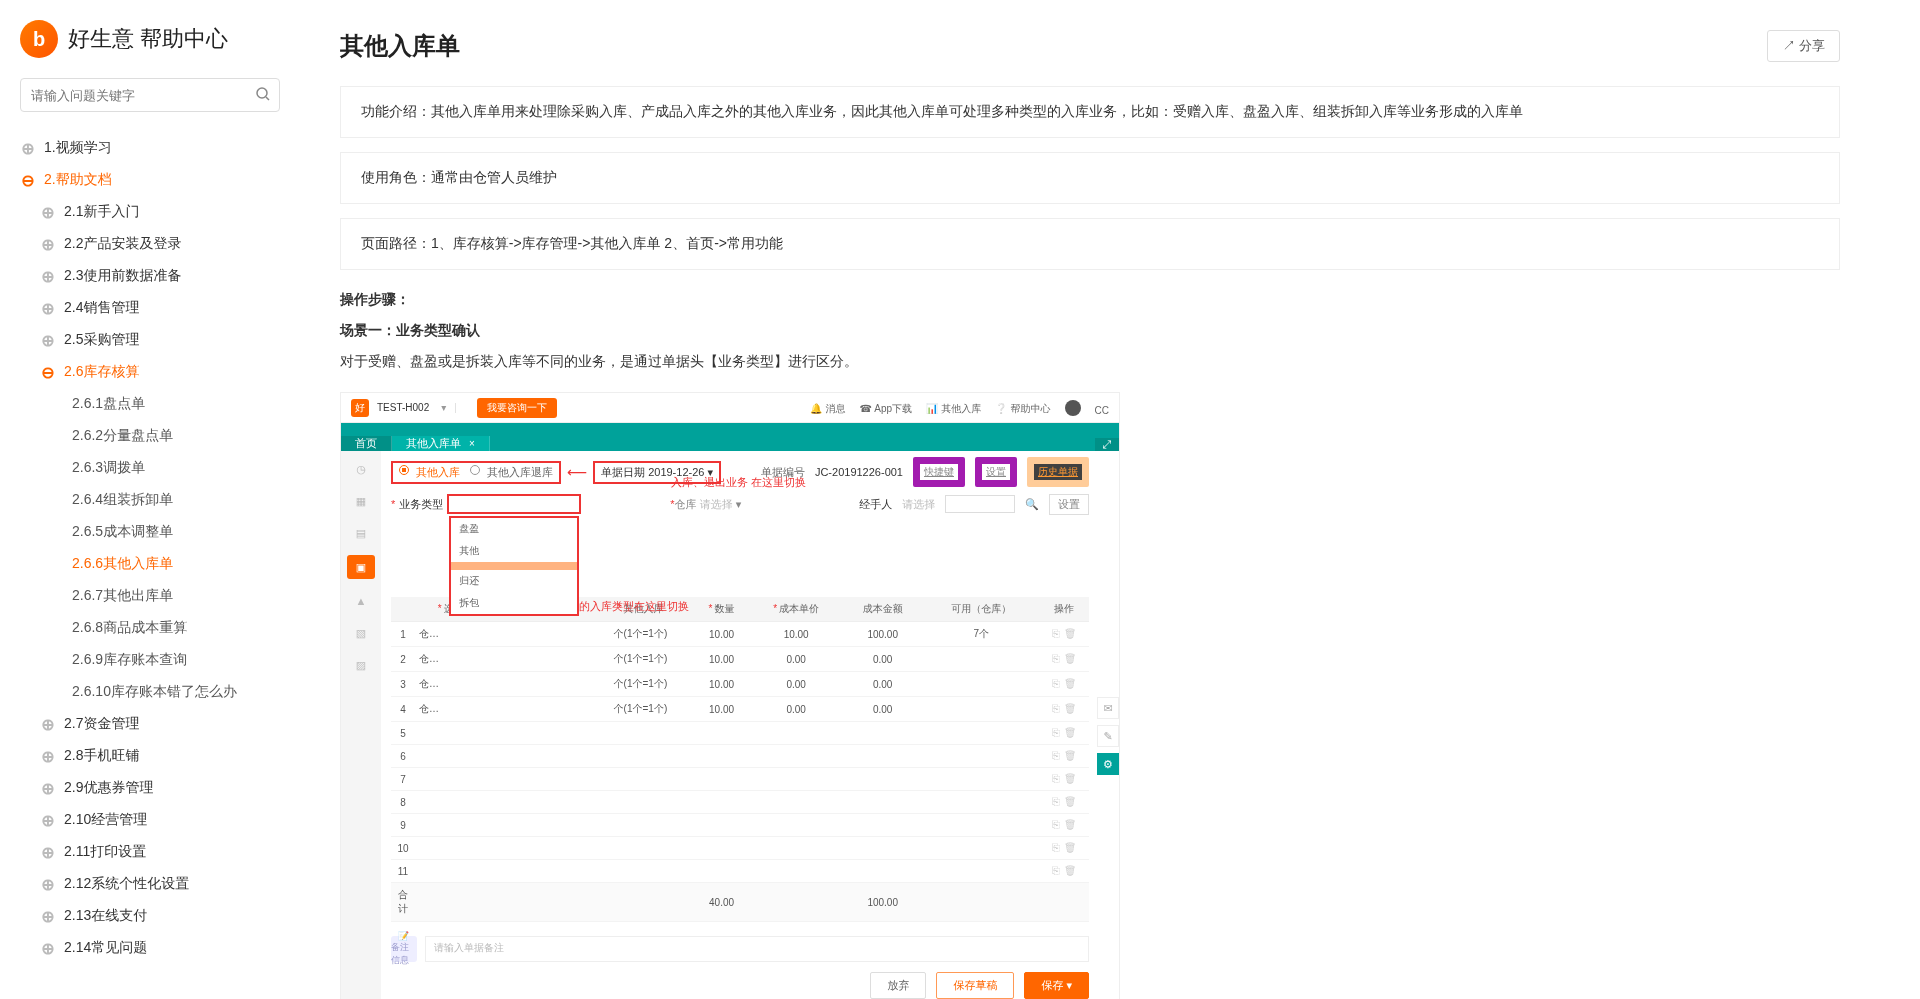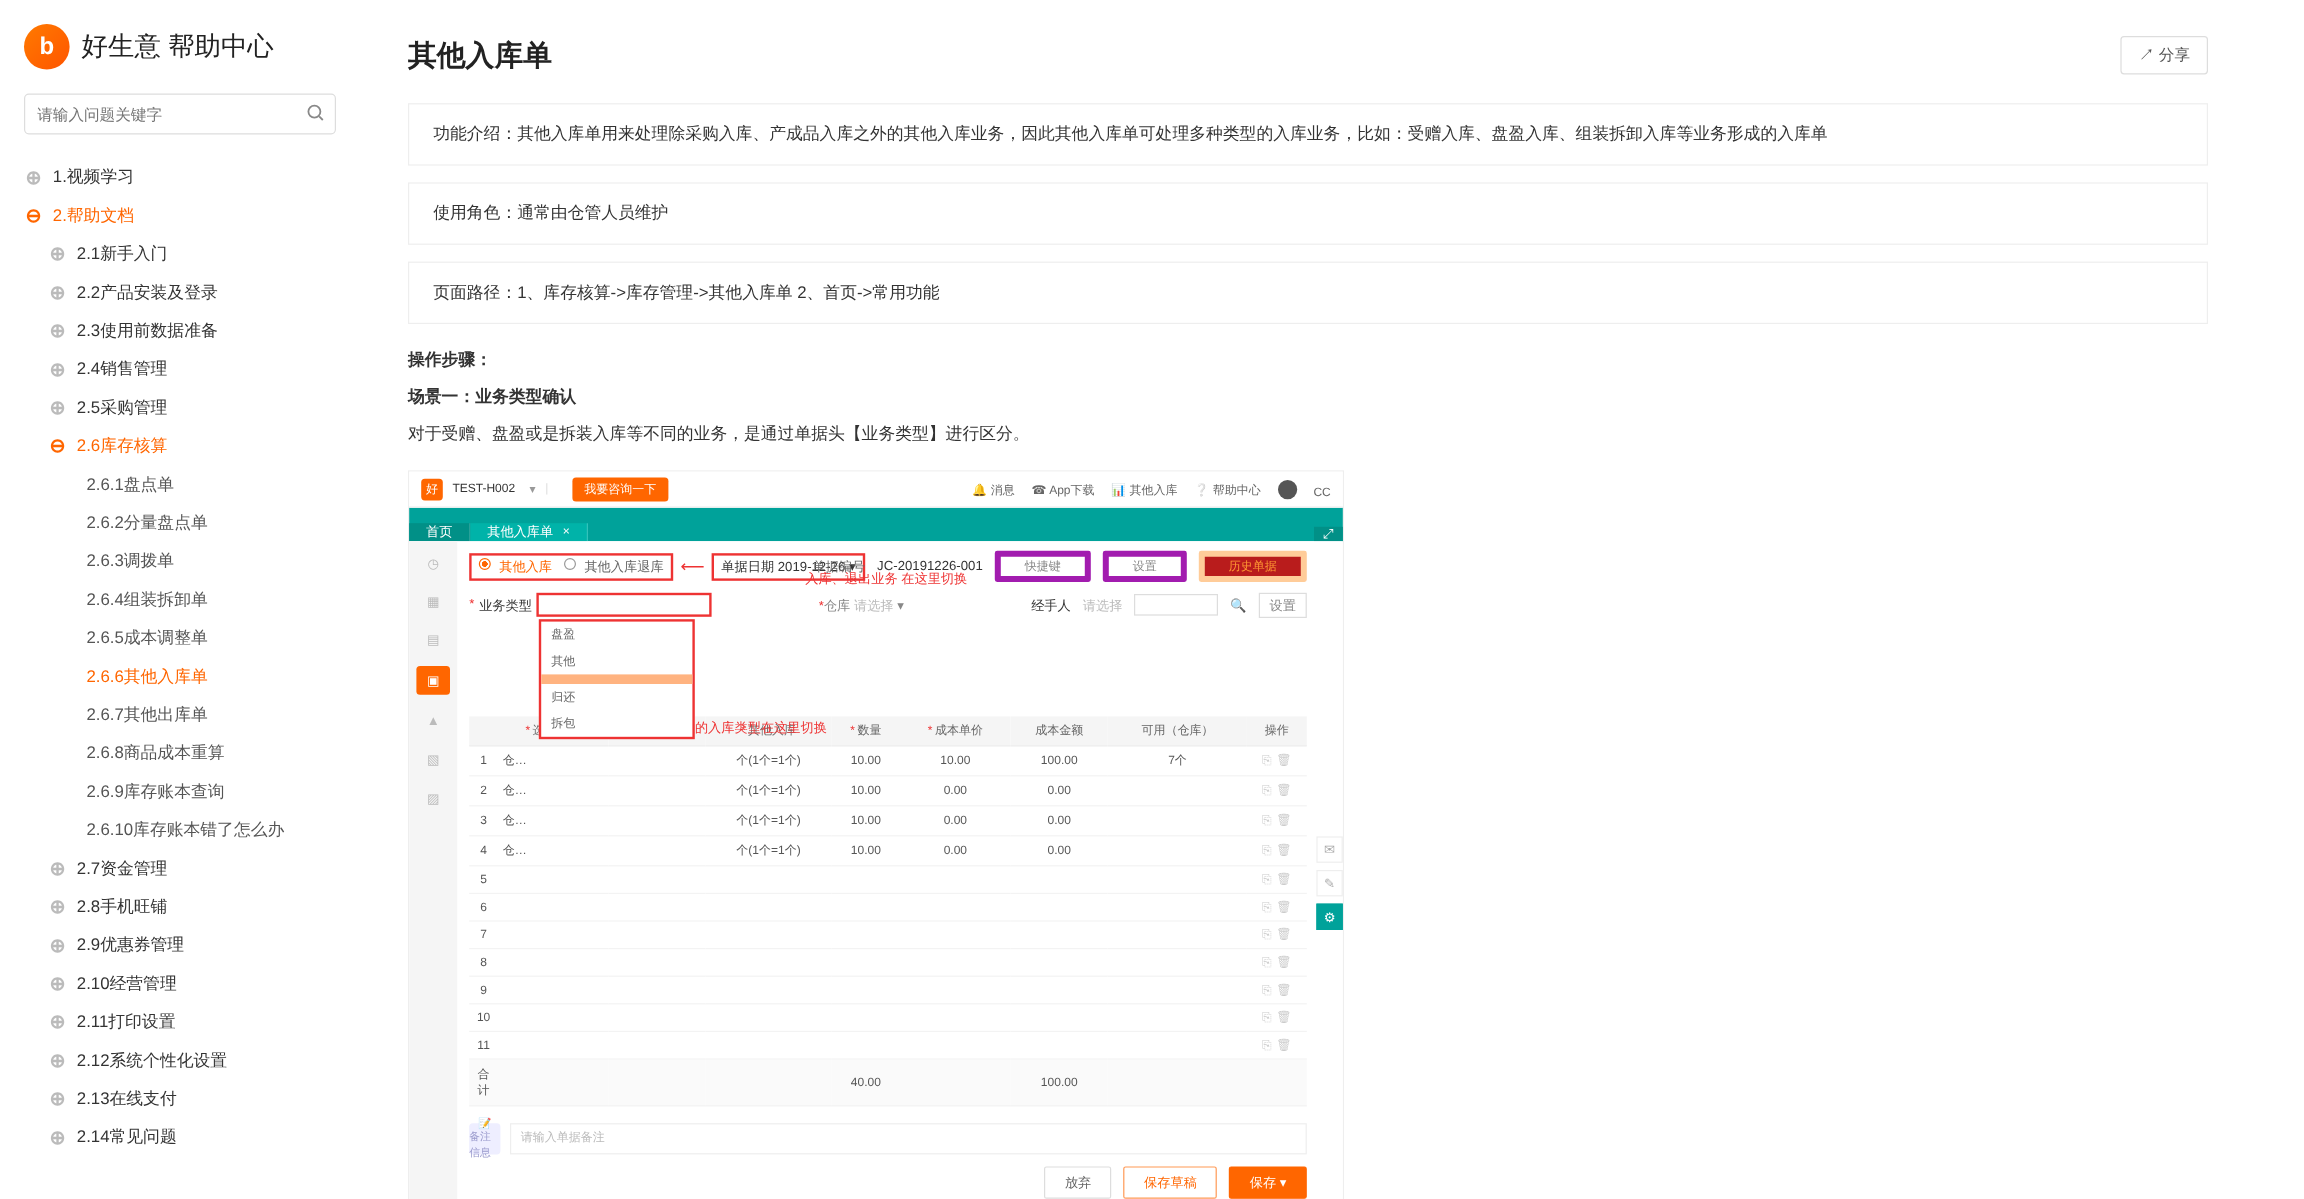--- a/index.html
+++ b/index.html
@@ -54,26 +54,26 @@
 .ss-radio-box { border:2px solid #e33; padding:2px 6px; display:flex; align-items:center; gap:10px; }
 .ss-radio { display:flex; gap:7px; color:#666; }
 .ss-radio.sel { color:#ff6600; }
 .ss-radio-dot { width:10px; height:10px; border:1px solid #999; border-radius:50%; display:inline-block; }
 .ss-radio.sel .ss-radio-dot { border-color:#ff6600; background: radial-gradient(circle,#ff6600 40%,transparent 45%); }
 .ss-arrow-red { color:#e33; font-size:14px; }
 .ss-date-box { border:2px solid #e33; padding:2px 6px; color:#333; }
 .ss-annot { color:#e33; font-size:11px; position:absolute; }
 .ss-row1-right { position:absolute; right:0; display:flex; align-items:center; gap:10px; color:#666; }
 .ss-docno { color:#333; }
-.ss-pill { border:5px solid #a21caf; padding:1px 20px; border-radius:2px; color:#888; font-size:10px; }
-.ss-pill.orange { color:#ff9933; border-color:#ffcc99; background:#b91c1c; }
+.ss-pill { border:7px solid #a21caf; padding:1px 4px; border-radius:2px; color:#888; font-size:10px;text-decoration:underline; }
+.ss-pill.orange { color:#ff9933; border-color:#ffcc99; background:#404040; }
 .ss-row2 { display:flex; align-items:center; gap:8px; height:26px; margin-top:6px; position:relative; }
 .ss-field { display:flex; align-items:center; gap:4px; }
 .ss-required { color:#e33; }
-.ss-sel-box { border:2px solid #e33; width:146px; height:20px; position:relative; }
+.ss-sel-box { border:2px solid #e33; width:134px; height:20px; position:relative; }
 .ss-dropdown { position:absolute; left:0; top:20px; width:130px; background:#fff; border:2px solid #e33; z-index:10; font-size:10px; }
 .ss-dd-item { padding:4px 8px; color:#666; }
 .ss-dd-item.hl { background:#ffb380; color:#333; }
 .ss-row2-mid { margin-left:81px; color:#888; }
 .ss-row2-right { position:absolute; right:0; display:flex; align-items:center; gap:10px; }
 .ss-input-sm { border:1px solid #ddd; width:70px; height:18px; }
 .ss-gear { border:1px solid #ddd; padding:2px 8px; color:#888; }
 .ss-table { margin-top:80px; }
 .ss-table table { width:100%; border-collapse:collapse; font-size:10px; }
 .ss-table th { background:#f5f5f5; padding:5px 4px; text-align:center; color:#666; font-weight:normal; border-bottom:1px solid #eee; }

